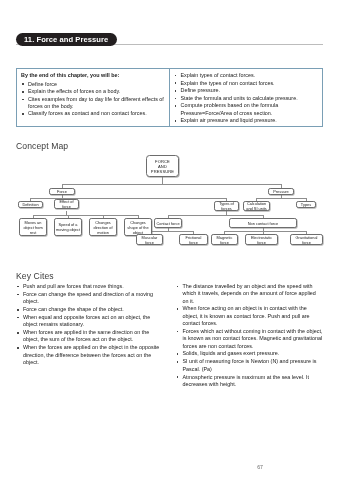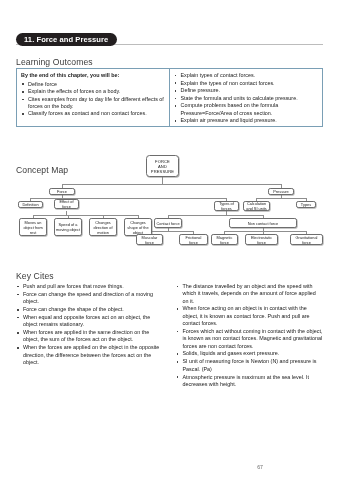--- a/index.html
+++ b/index.html
@@ -57,21 +57,21 @@
   }
 
   
   .section-title {
     position: absolute;
     font-size: 8.6px;
     color: #3b3b3b;
     letter-spacing: 0.1px;
   }
   #lo-title { left: 16px; top: 49px; }
-  #cm-title { left: 16px; top: 133px; margin-top: 24px; }
+  #cm-title { left: 16px; top: 133px; }
   #kp-title { left: 16px; top: 263px; }
 
   
   .lo-table {
     position: absolute;
     left: 16px;
     top: 60px;
     width: 307px;
     height: 59px;
     border: 0.6px solid #7a9fb5;
@@ -175,21 +175,20 @@
 </head>
 <body>
 
 <div class="page">
 
   <div class="chapter-head">
     <div class="chapter-rule"></div>
     <div class="chapter-pill">11. Force and Pressure</div>
   </div>
 
-  <div class="section-title" id="lo-title">Learning Outcomes</div>
 
   <div class="lo-table">
     <div class="lo-col left">
       <div class="lo-heading">By the end of this chapter, you will be:</div>
       <ul class="lo-list">
         <li>Define force</li>
         <li>Explain the effects of forces on a body.</li>
         <li>Cites examples from day to day life for different effects of forces on the body.</li>
         <li>Classify forces as contact and non contact forces.</li>
       </ul>

